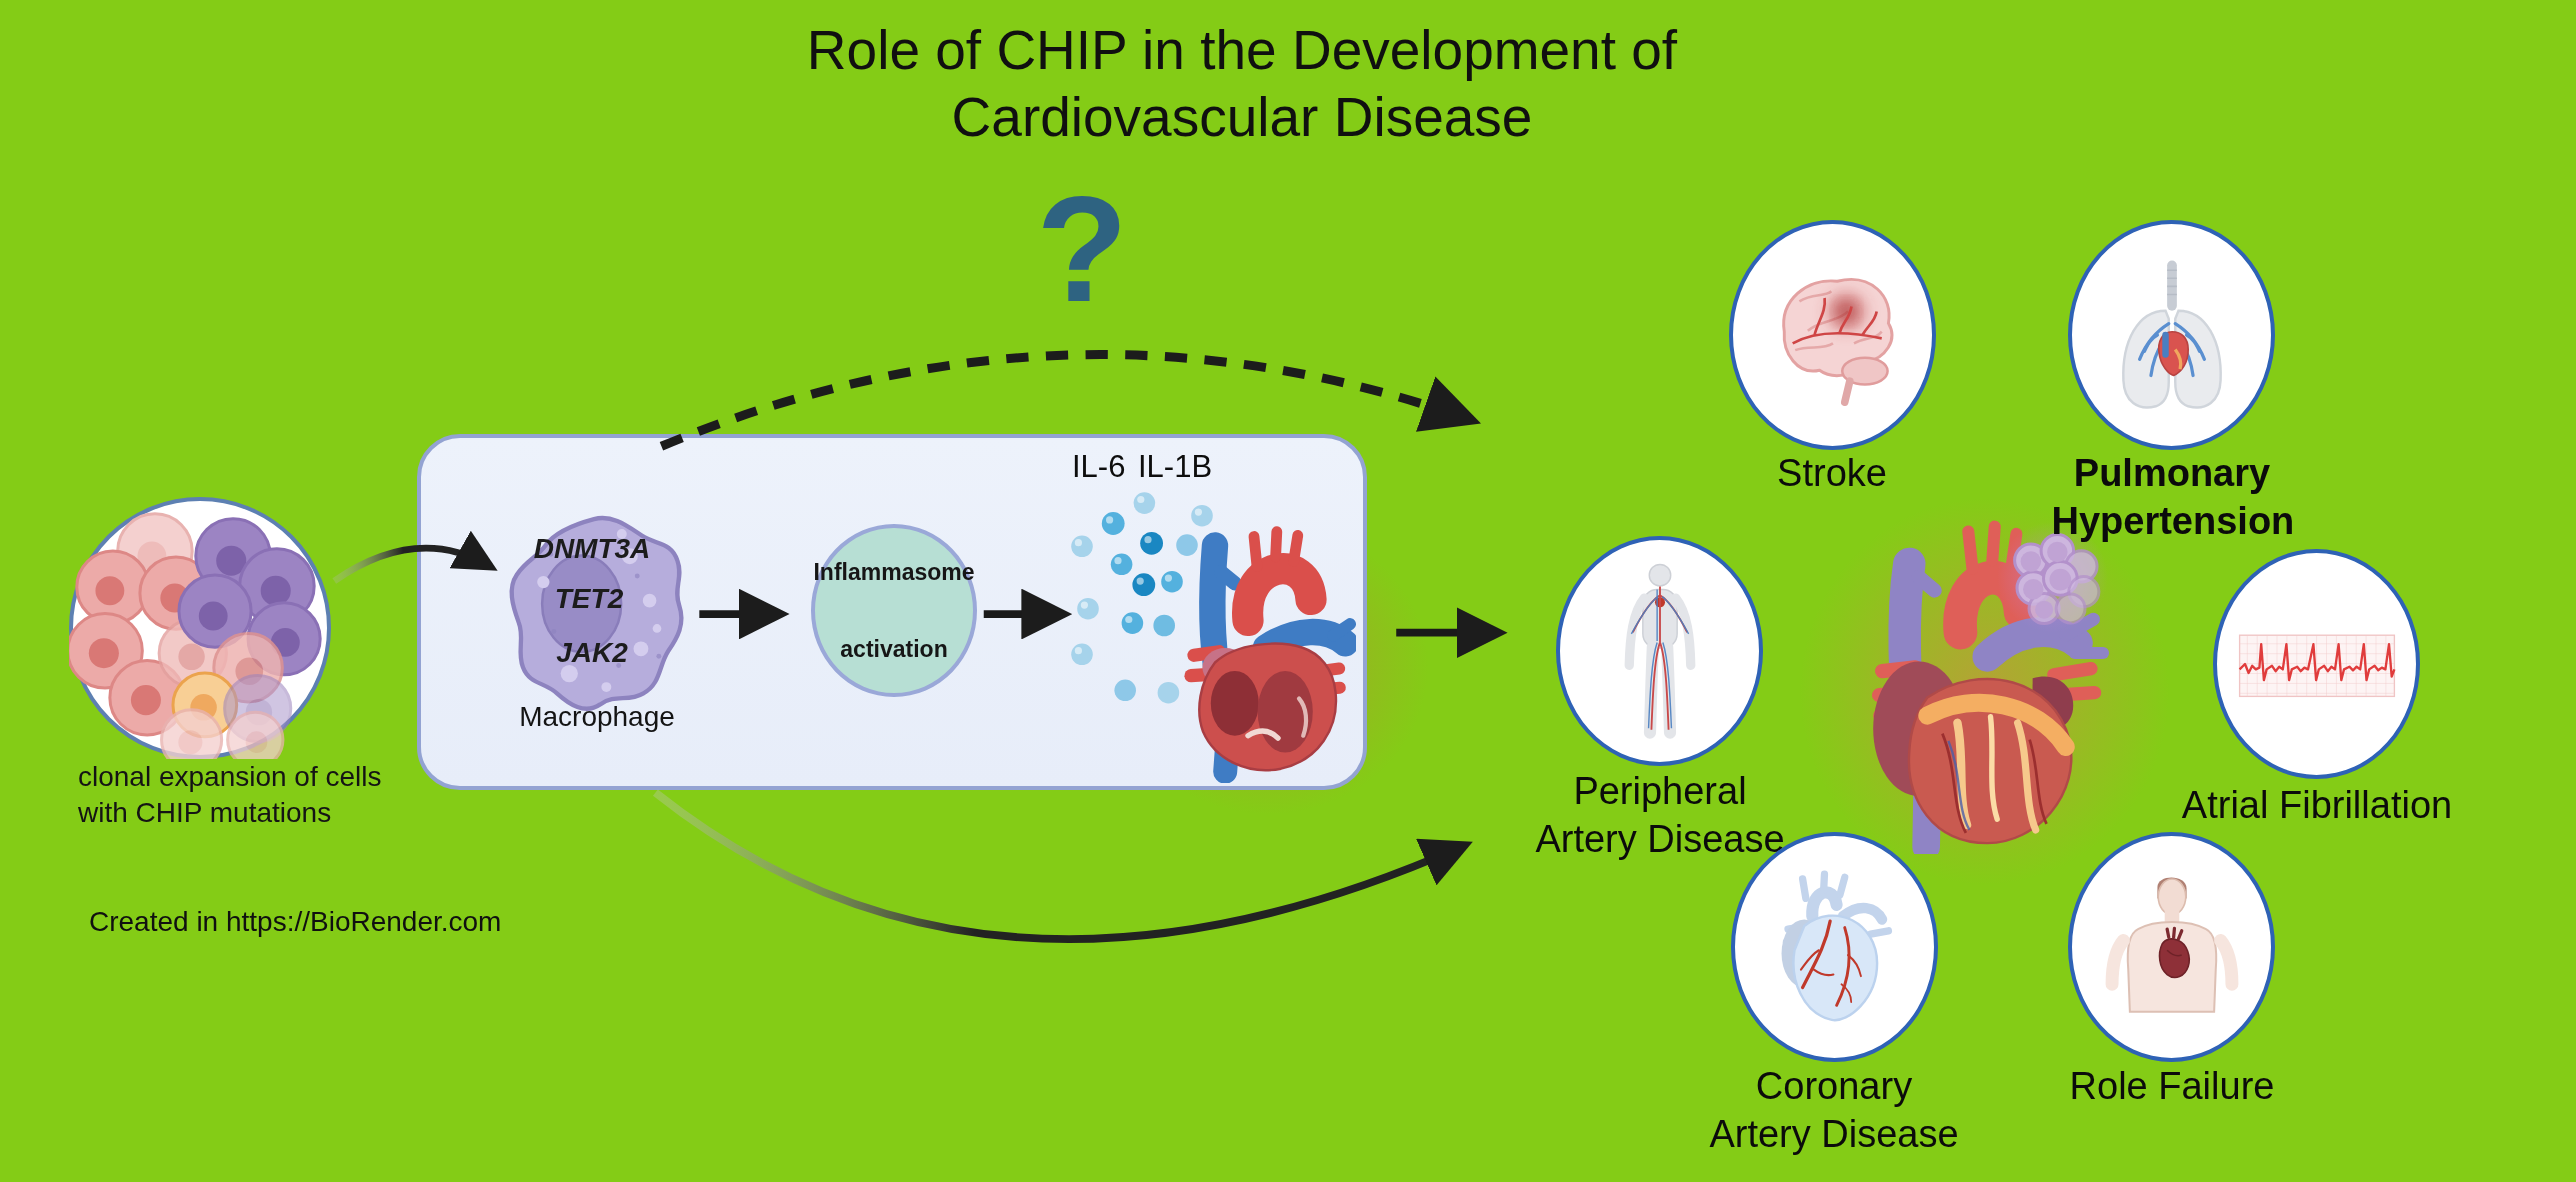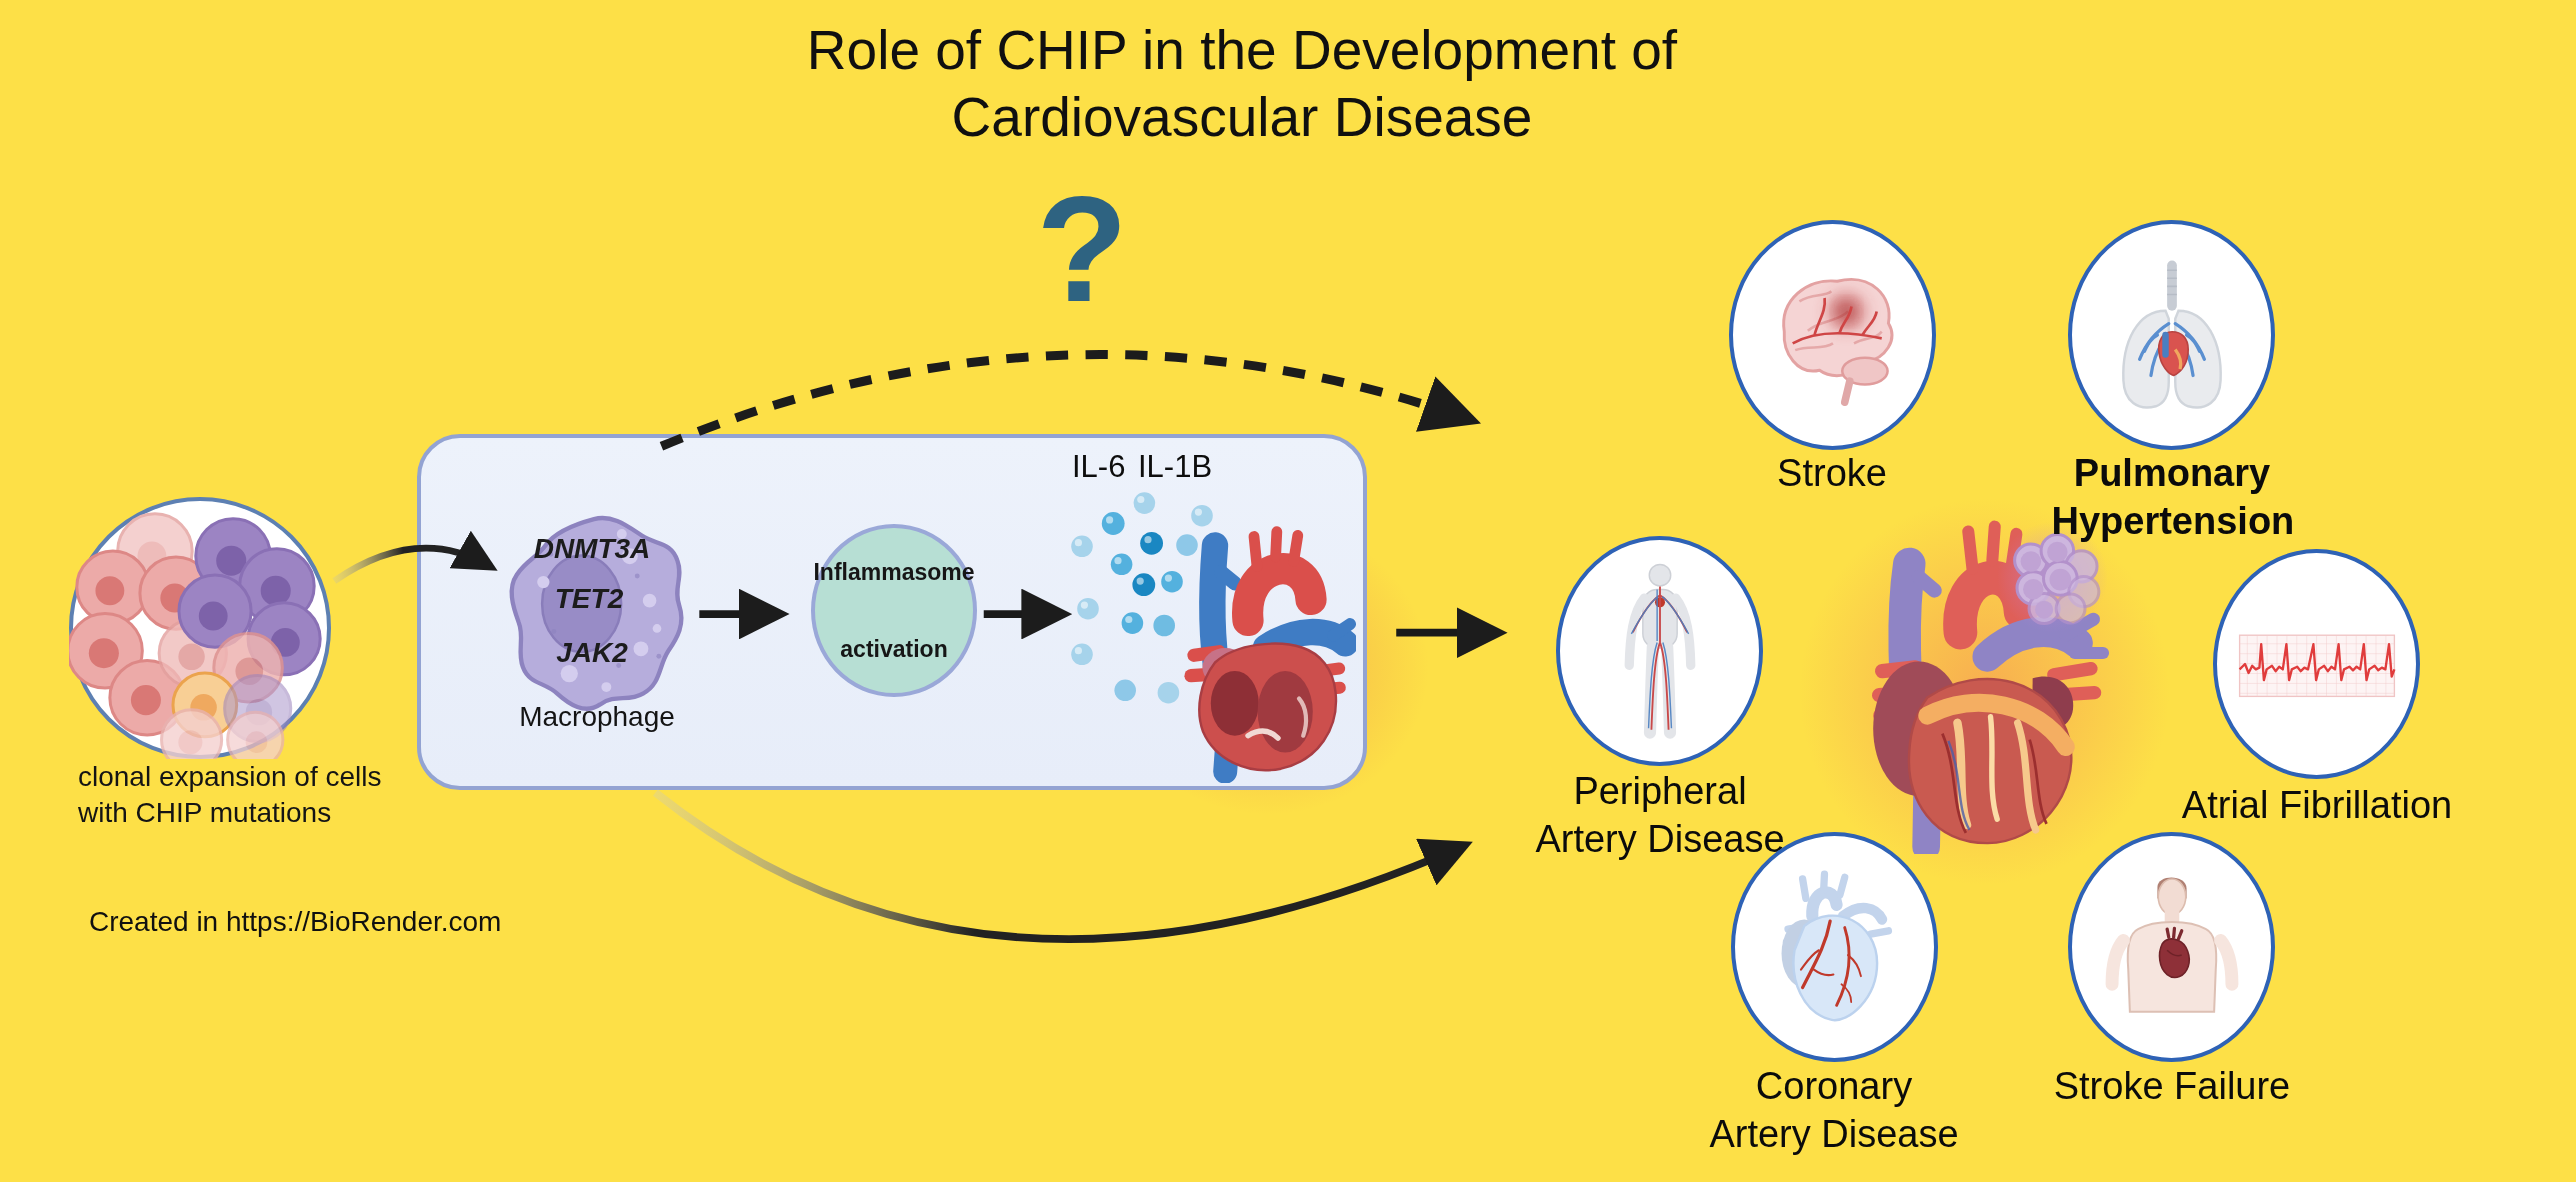--- a/index.html
+++ b/index.html
@@ -1,16 +1,16 @@
 <!DOCTYPE html>
 <html style="font-size:9.6px"><head>
 <meta charset="utf-8">
 <style>
   html,body{margin:0;padding:0;background:#ffffff;}
-  .canvas{position:relative;width:2576px;height:1183px;background:#fde047;overflow:hidden;
+  .canvas{position:relative;width:2576px;height:1183px;background:#84cc16;overflow:hidden;
           font-family:"Liberation Sans", sans-serif;color:#111;}
   .abs{position:absolute;}
   .cx{transform:translateX(-50%);text-align:center;}
   .title{font-size:55px;line-height:1.22;color:#101010;white-space:nowrap;}
   .qmark{font-size:150px;font-weight:700;color:#2e6381;line-height:1;}
   .panel{left:417px;top:434px;width:950px;height:356px;border:4.2px solid #93a3d2;border-radius:43px;
          background:linear-gradient(180deg,#edf2fb 0%,#e7edf9 100%);box-sizing:border-box;}
   .glow{pointer-events:none;}
   .circle{border:4.8px solid #2e62b5;border-radius:50%;background:#ffffff;box-sizing:border-box;
           width:207px;height:230px;display:flex;align-items:center;justify-content:center;}
@@ -424,18 +424,18 @@
       <path d="M58,78 C78,66 122,66 142,78 C154,84 156,104 154,128 L152,180 L48,180 L46,128 C44,104 46,84 58,78 Z" fill="#f6e5de" stroke="#ddc0b4" stroke-width="2.5"></path>
       <path d="M40,92 C30,104 26,126 26,146" stroke="#f6e5de" stroke-width="16" stroke-linecap="round" fill="none"></path>
       <path d="M160,92 C170,104 174,126 174,146" stroke="#f6e5de" stroke-width="16" stroke-linecap="round" fill="none"></path>
       <g>
         <path d="M96,88 L94,78 M102,88 L103,77 M108,90 L112,80" stroke="#7c2a30" stroke-width="4" stroke-linecap="round"></path>
         <path d="M88,96 C82,108 84,126 94,134 C104,142 116,136 120,124 C124,112 118,96 108,92 C100,88 92,90 88,96 Z" fill="#8e3038" stroke="#6e2228" stroke-width="2"></path>
         <path d="M94,104 C100,110 106,112 112,110" stroke="#6e2228" stroke-width="2" fill="none"></path>
       </g>
     </svg>
   </div>
-  <div class="abs cx outlabel" style="left:2172px;top:1063px;width:337px;">Stroke Failure</div>
+  <div class="abs cx outlabel" style="left:2172px;top:1063px;width:337px;">Role Failure</div>
 
   <div class="abs credit" style="left:89px;top:906px;">Created in https://BioRender.com</div>
 
 </div>
 
 
 </body></html>

